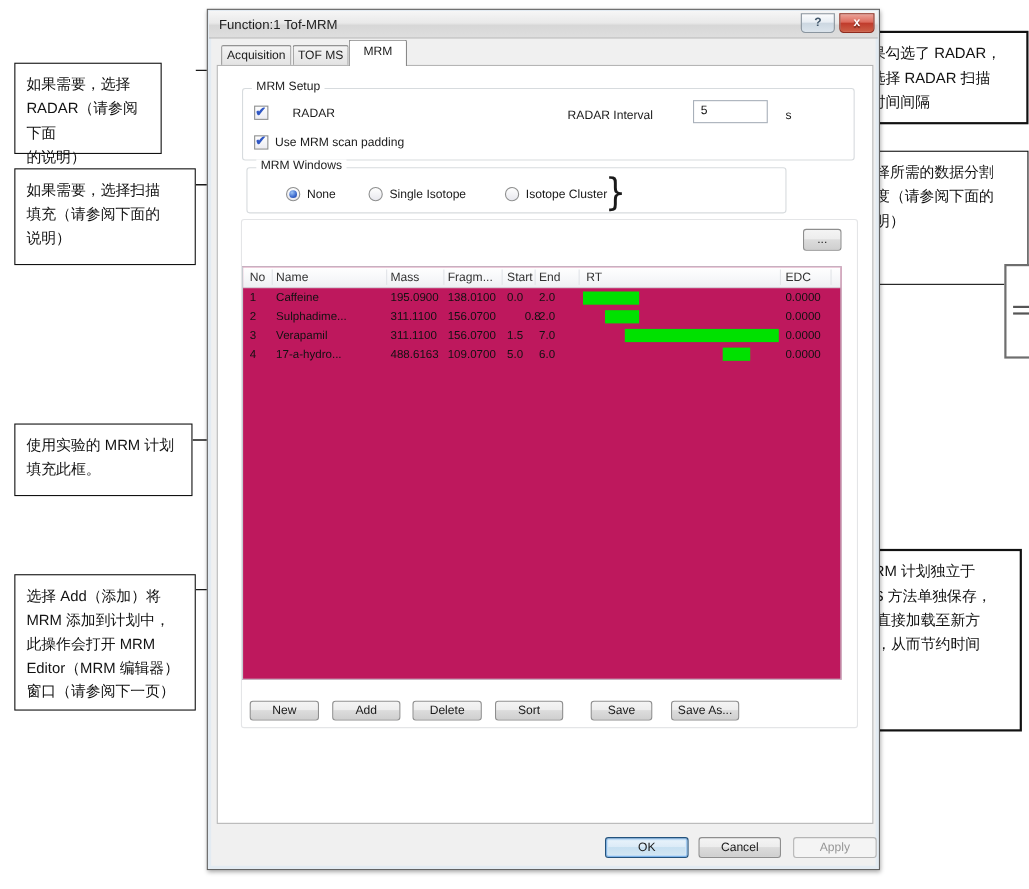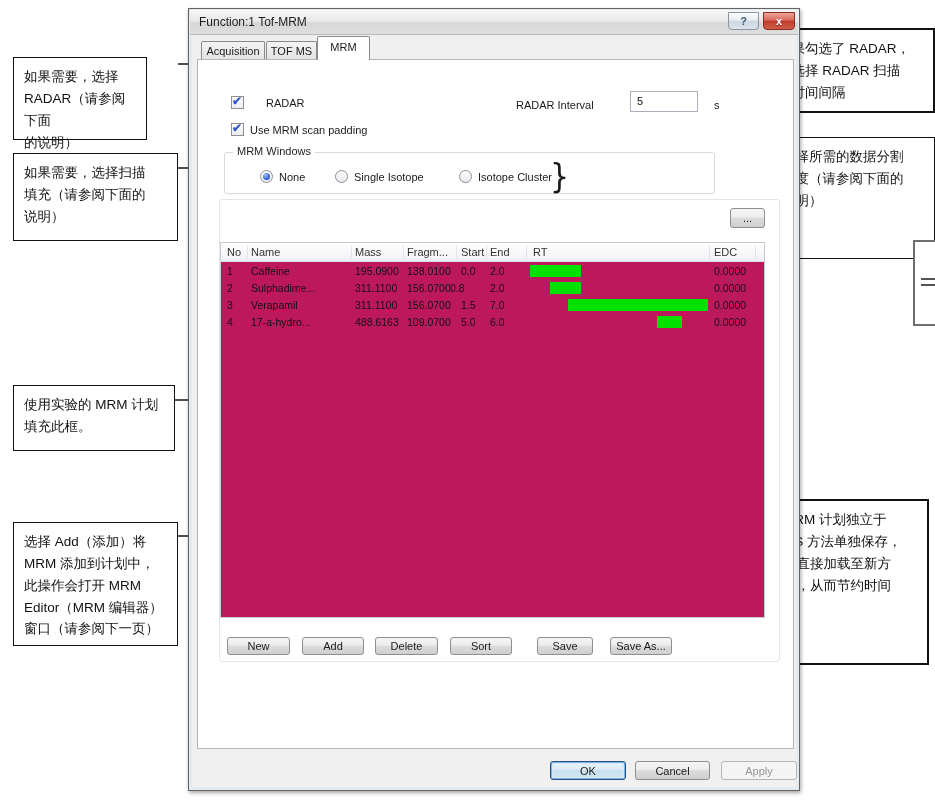--- a/index.html
+++ b/index.html
@@ -116,20 +116,23 @@
     <div class="capbtn helpbtn">?</div>
     <div class="capbtn closebtn">x</div>
   </div>
 
   <div class="tab inactive" style="left:12px;width:64px;">Acquisition</div>
   <div class="tab inactive" style="left:77px;width:51px;">TOF MS</div>
   <div class="tab active" style="left:128px;width:53px;">MRM</div>
 
   <div class="tabpanel">
 
+    <div class="group" style="left:22px;top:20px;width:557px;height:66px;">
+      <span class="group-label">MRM Setup</span>
+    </div>
     <div class="checkbox" style="left:33px;top:36px;">
         <span class="tick">✔</span>
       </div>
     <span class="ctl-label" style="left:52px;top:37px;padding-left:16px;">RADAR</span>
     <span class="ctl-label" style="left:318px;top:39px;">RADAR Interval</span>
     <div class="textbox" style="left:432px;top:31px;width:68px;height:21px;">5</div>
     <span class="ctl-label" style="left:516px;top:39px;">s</span>
     <div class="checkbox" style="left:33px;top:63px;">
         <span class="tick">✔</span>
       </div>
@@ -178,21 +181,21 @@
             <span class="tcell" style="left: 240px;">0.0</span>
             <span class="tcell" style="left: 269px;">2.0</span>
             <span class="tcell" style="left: 493px;">0.0000</span>
             <div class="rtbar" style="left: 309px; width: 50.8px; background: rgb(0, 225, 0);"></div>
           </div>
           <div class="trow" style="top: 37px;">
             <span class="tcell" style="left: 6px;">2</span>
             <span class="tcell" style="left: 30px;">Sulphadime...</span>
             <span class="tcell" style="left: 134px;">311.1100</span>
             <span class="tcell" style="left: 186px;">156.0700</span>
-            <span class="tcell" style="left: 229px;">0.8</span>
+            <span class="tcell" style="left: 256px;">0.8</span>
             <span class="tcell" style="left: 269px;">2.0</span>
             <span class="tcell" style="left: 493px;">0.0000</span>
             <div class="rtbar" style="left: 329.32px; width: 30.48px; background: rgb(0, 225, 0);"></div>
           </div>
           <div class="trow" style="top: 54px;">
             <span class="tcell" style="left: 6px;">3</span>
             <span class="tcell" style="left: 30px;">Verapamil</span>
             <span class="tcell" style="left: 134px;">311.1100</span>
             <span class="tcell" style="left: 186px;">156.0700</span>
             <span class="tcell" style="left: 240px;">1.5</span>

